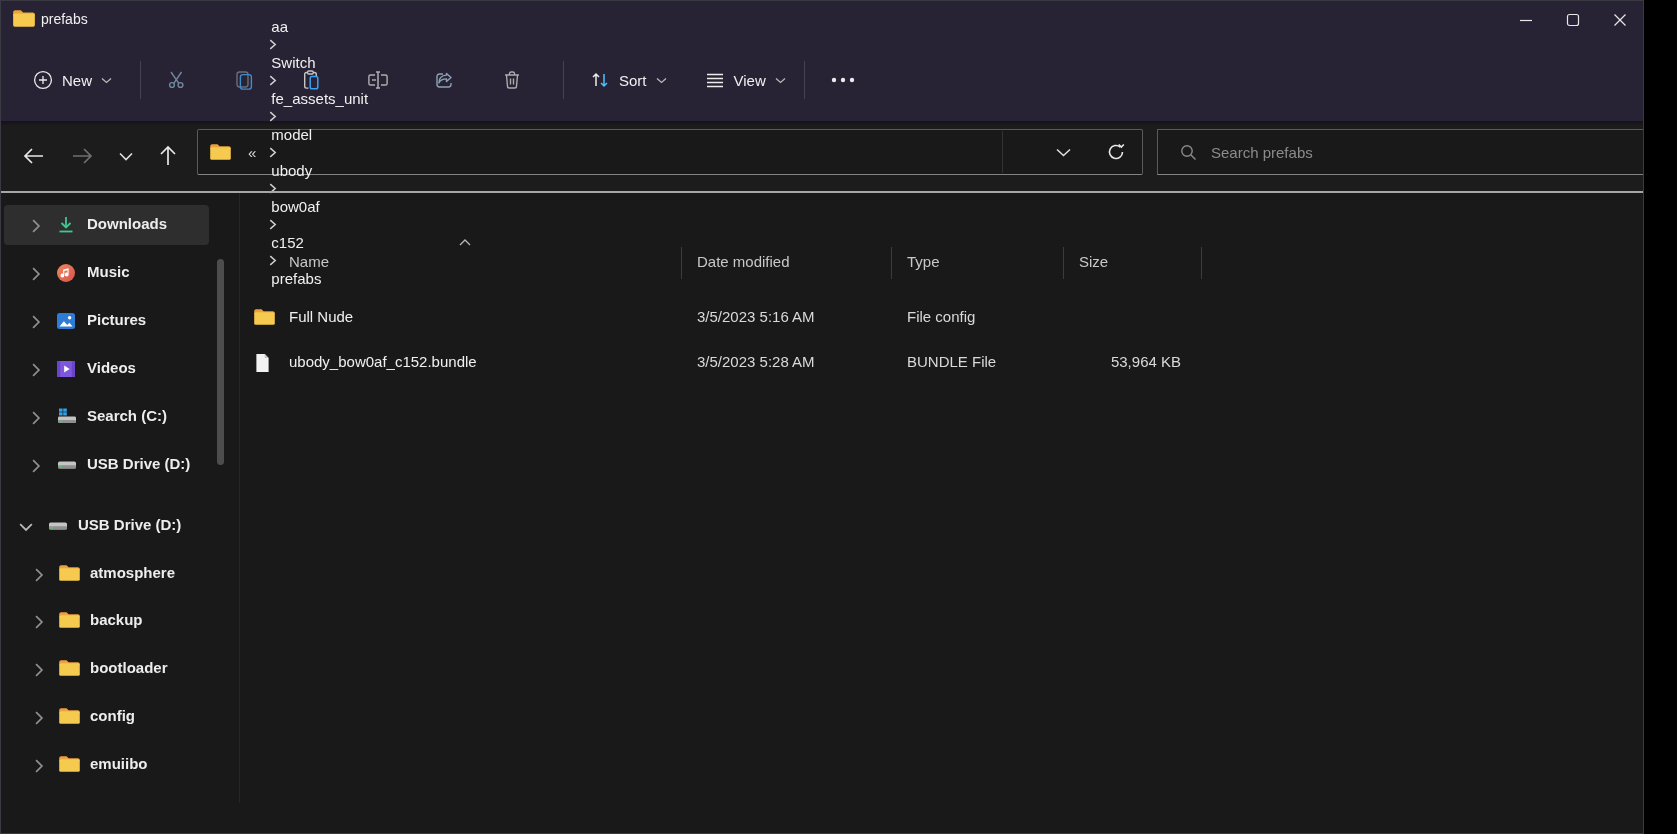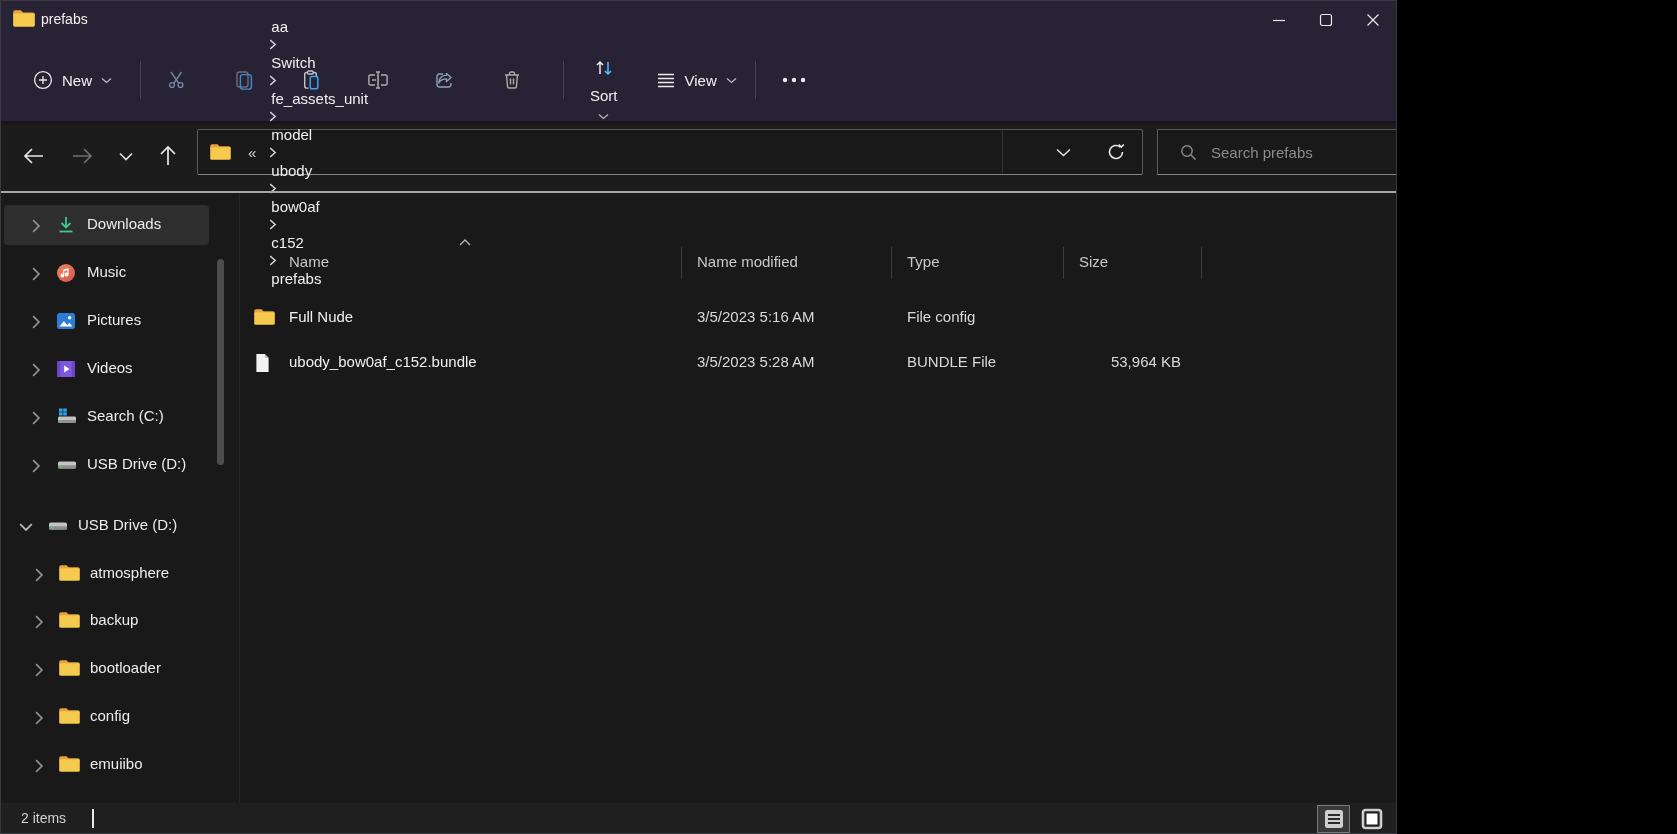--- a/index.html
+++ b/index.html
@@ -1,19 +1,19 @@
 <!DOCTYPE html>
 <html><head>
 <meta charset="utf-8">
 <style>
   * { margin:0; padding:0; box-sizing:border-box; }
   html,body { background:#000; }
   body { font-family:"Liberation Sans","DejaVu Sans",sans-serif; }
   .win {
-    position:relative; width:1397px; height:834px; overflow:hidden;
+    position:relative; width:1644px; height:834px; overflow:hidden;
     background:#191919; border:1px solid #3a3a42;
   }
   svg { display:block; }
 
   
   .titlebar { position:absolute; left:0; top:0; width:100%; height:38px; background:#282334; }
   .titlebar .app-icon { position:absolute; left:12px; top:8px; }
   .titlebar .title { position:absolute; left:40px; top:10px; font-size:14px; color:#f0f0f0; }
   .wincontrols { position:absolute; right:0; top:0; height:38px; display:flex; }
   .wc-btn { width:47px; height:38px; display:flex; align-items:center; justify-content:center; background:transparent; border:none; cursor:pointer; }
@@ -43,21 +43,21 @@
   .refresh-btn { position:absolute; left:898px; top:4px; width:40px; height:36px; display:flex; align-items:center; justify-content:center; background:transparent; border:none; cursor:pointer; }
   .searchbox { position:absolute; left:1156px; top:4px; width:512px; height:46px;
                border:1px solid #5a5a5a; border-bottom-color:#838383; background:#191919; border-radius:0;
                display:flex; align-items:center; cursor:text; }
   .searchbox .mag { margin:0 14px 0 22px; }
   .searchbox .ph { color:#8b8b8b; font-size:15px; }
   .bright-sep { position:absolute; left:0; top:190px; width:100%; height:2px; background:#a6a6a6; }
 
   
   .sidebar { position:absolute; left:0; top:192px; width:240px; height:610px; background:#191919; }
-  .sb-item { position:absolute; left:0; width:100%; height:40px; cursor:pointer; }
+  .sb-item { position:absolute; left:0; width:100%; height:40px; cursor:pointer;font-weight:bold; }
   .sb-item .bg { position:absolute; left:3px; top:0; width:205px; height:40px; border-radius:4px; }
   .sb-item.selected .bg { background:#2e2e2e; }
   .sb-chev { position:absolute; top:14px; }
   .sb-icon { position:absolute; top:10px; }
   .sb-label { position:absolute; top:10px; font-size:15px; color:#ededed; white-space:nowrap; }
   .sb-scrollbar { position:absolute; left:216px; top:258px; width:7px; height:206px; background:#4d4d4d; border-radius:4px; cursor:pointer; }
   .pane-divider { position:absolute; left:238px; top:192px; width:1px; height:610px; background:#262626; }
 
   
   .main { position:absolute; left:240px; top:192px; width:1437px; height:610px;margin-top:47px; }
@@ -181,21 +181,21 @@
     </button>
     <button class="tb-iconbtn">
       <span>
         <svg width="22" height="22" viewBox="0 0 22 22" fill="none" stroke="#ababab" stroke-width="1.4">
             <path d="M4 6h14M8.5 6V4.4A1.4 1.4 0 0 1 9.9 3h2.2a1.4 1.4 0 0 1 1.4 1.4V6M5.5 6l1 11.2A1.8 1.8 0 0 0 8.3 19h5.4a1.8 1.8 0 0 0 1.8-1.8L16.5 6M9.5 9.5v6M12.5 9.5v6"></path>
           </svg>
       </span>
     </button>
 
     <div class="tb-sep"></div>
-    <button class="tb-btn" style="margin-right:14px;flex-direction:column;">
+    <button class="tb-btn" style="margin-right:14px;">
       <span>
         <svg width="20" height="20" viewBox="0 0 20 20" fill="none" stroke-width="1.5">
             <path d="M6 16V4M3 7l3-3 3 3" stroke="#ececec"></path>
             <path d="M14 4v12M11 13l3 3 3-3" stroke="#4cc2ff"></path>
           </svg>
       </span>
       <span class="label">Sort</span>
       <span>
         <svg width="11" height="7" viewBox="0 0 11 7">
             <path d="M1 1.5l4.5 4 4.5-4" stroke="#b9b9b9" stroke-width="1.3" fill="none"></path>
@@ -535,21 +535,21 @@
 
   <div class="main">
     <div class="list-header">
       <span class="sort-caret">
         <svg width="12" height="7" viewBox="0 0 12 7" stroke="#b8b8b8" stroke-width="1.3" fill="none">
             <path d="M1 6l5-5 5 5"></path>
           </svg>
       </span>
       <span class="col-head h-name">Name</span>
       <div class="col-sep" style="left:440px;"></div>
-      <span class="col-head h-date">Name modified</span>
+      <span class="col-head h-date">Date modified</span>
       <div class="col-sep" style="left:650px;"></div>
       <span class="col-head h-type">Type</span>
       <div class="col-sep" style="left:822px;"></div>
       <span class="col-head h-size">Size</span>
       <div class="col-sep" style="left:960px;"></div>
     </div>
     <div id="file-rows">
         <div class="file-row" style="top: 56px;">
           <span class="row-icon">
             <svg width="21" height="18" viewBox="0 0 16 14">
@@ -570,32 +570,14 @@
             </svg>
           </span>
           <span class="cell c-name">ubody_bow0af_c152.bundle</span>
           <span class="cell c-date">3/5/2023 5:28 AM</span>
           <span class="cell c-type">BUNDLE File</span>
           <span class="cell c-size">53,964 KB</span>
         </div>
       </div>
   </div>
 
-  <div class="statusbar">
-    <span class="status-count">2 items</span>
-    <div class="status-cursor"></div>
-    <div class="view-toggles">
-      <button class="vt-btn selected">
-        <svg width="22" height="22" viewBox="0 0 22 22">
-            <rect x="2" y="2" width="18" height="18" rx="2.5" fill="#cfcfcf"></rect>
-            <path d="M5 7h12M5 11h12M5 15h12" stroke="#2a2a2a" stroke-width="1.8"></path>
-          </svg>
-      </button>
-      <button class="vt-btn">
-        <svg width="22" height="22" viewBox="0 0 22 22">
-            <rect x="2" y="2" width="18" height="18" rx="2.5" fill="none" stroke="#cfcfcf" stroke-width="2.6"></rect>
-            <rect x="5.5" y="5.5" width="11" height="11" fill="#ffffff"></rect>
-          </svg>
-      </button>
-    </div>
-  </div>
 
 </div>
 
 </body></html>

